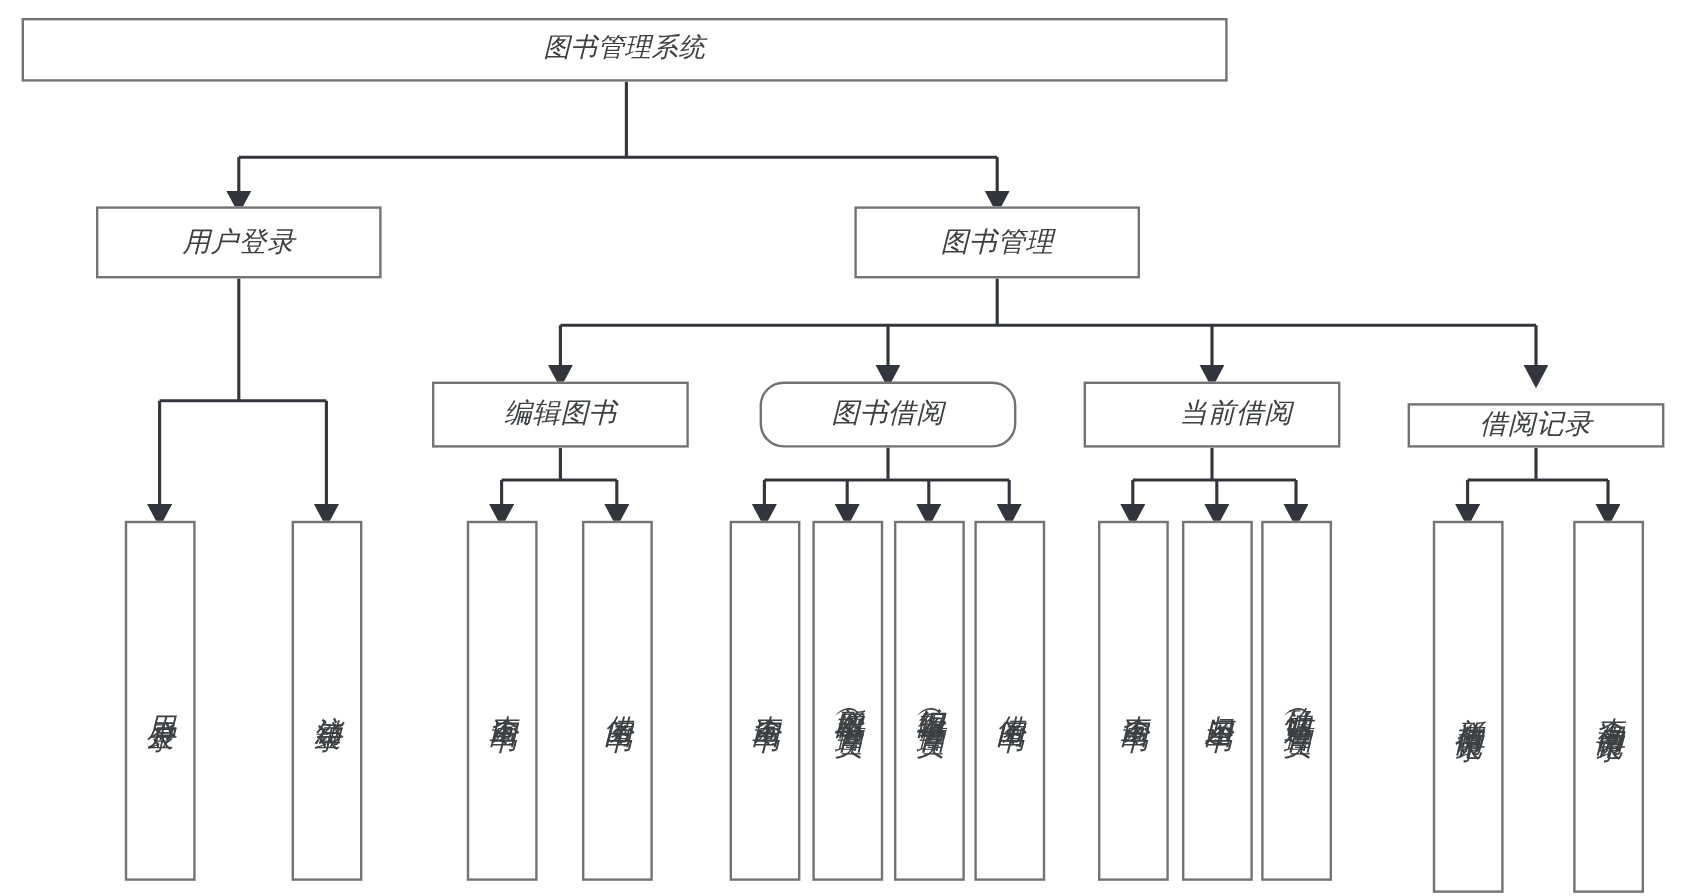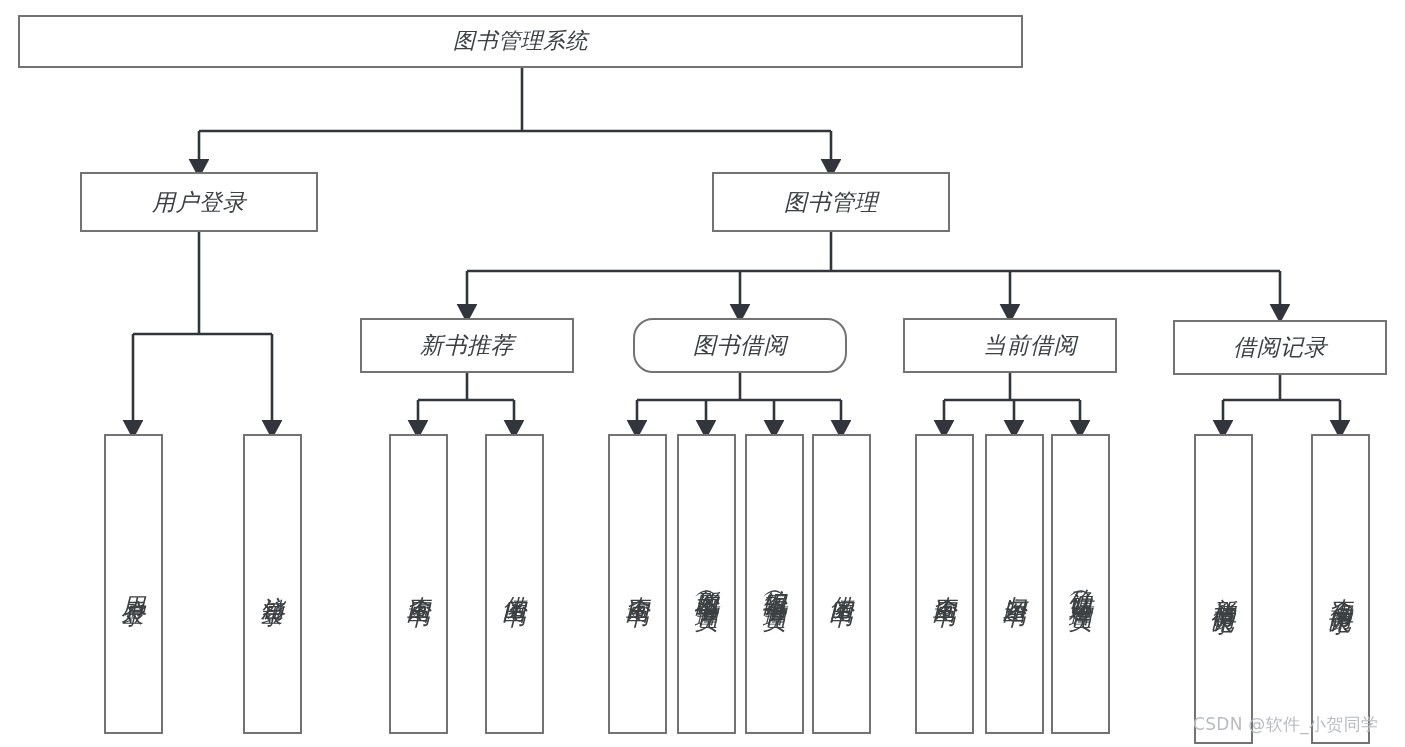--- a/index.html
+++ b/index.html
@@ -122,29 +122,29 @@
   </div>
 
   <div class="node" style="left:80px; top:172px; width:238px; height:60px;">
     <span class="node-label">用户登录</span>
   </div>
   <div class="node" style="left:712px; top:172px; width:238px; height:60px;">
     <span class="node-label">图书管理</span>
   </div>
 
   <div class="node" style="left:360px; top:318px; width:214px; height:55px;">
-    <span class="node-label">新书推荐</span>
+    <span class="node-label">编辑图书</span>
   </div>
   <div class="node" style="left:633px; top:318px; width:214px; height:55px;border-radius:20px;">
     <span class="node-label">图书借阅</span>
   </div>
   <div class="node" style="left:903px; top:318px; width:214px; height:55px;padding-left:40px;">
     <span class="node-label">当前借阅</span>
   </div>
-  <div class="node" style="left:1173px; top:320px; width:214px; height:55px;">
+  <div class="node" style="left:1173px; top:336px; width:214px; height:37px;">
     <span class="node-label">借阅记录</span>
   </div>
 
   <div class="node vertical" style="left:104px; top:434px; width:59px; height:300px;">
     <span class="node-label">用户登录</span>
   </div>
   <div class="node vertical" style="left:243px; top:434px; width:59px; height:300px;">
     <span class="node-label">注销登录</span>
   </div>
 
@@ -178,15 +178,14 @@
     <span class="node-label">确认归还（管理员）</span>
   </div>
 
   <div class="node vertical" style="left:1194px; top:434px; width:59px; height:310px;">
     <span class="node-label">新增借阅记录</span>
   </div>
   <div class="node vertical" style="left:1311px; top:434px; width:59px; height:310px;">
     <span class="node-label">查询借阅记录</span>
   </div>
 
-  <div class="watermark">CSDN @软件_小贺同学</div>
 
 </div>
 
 </body></html>

